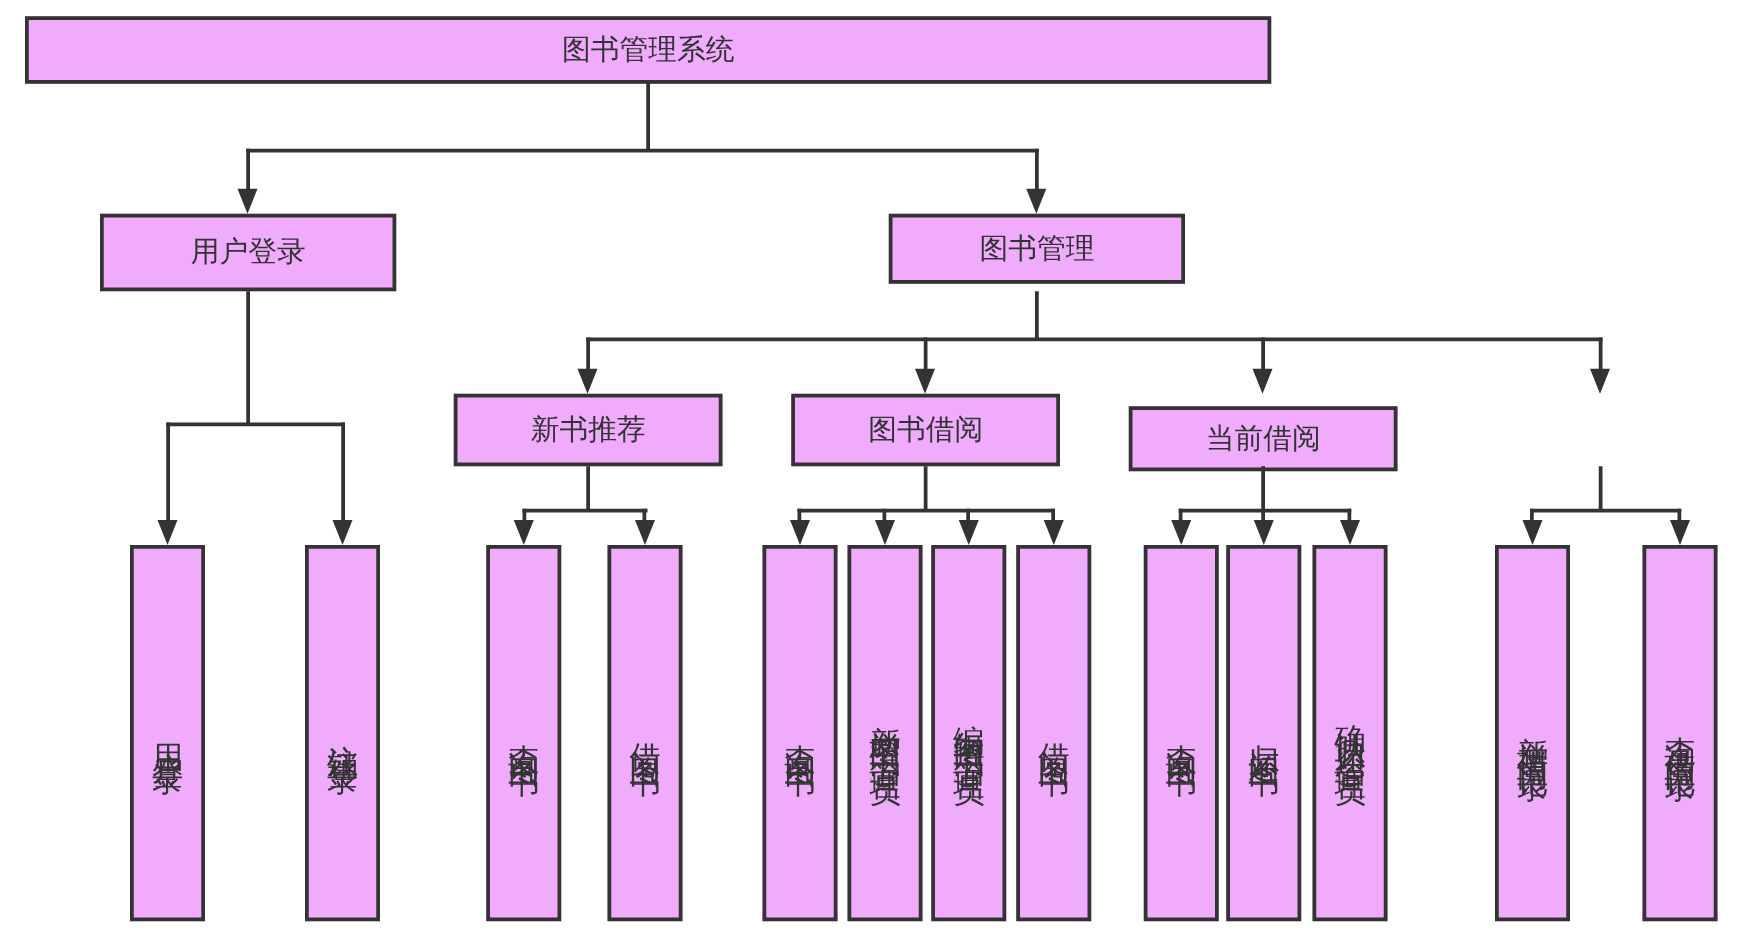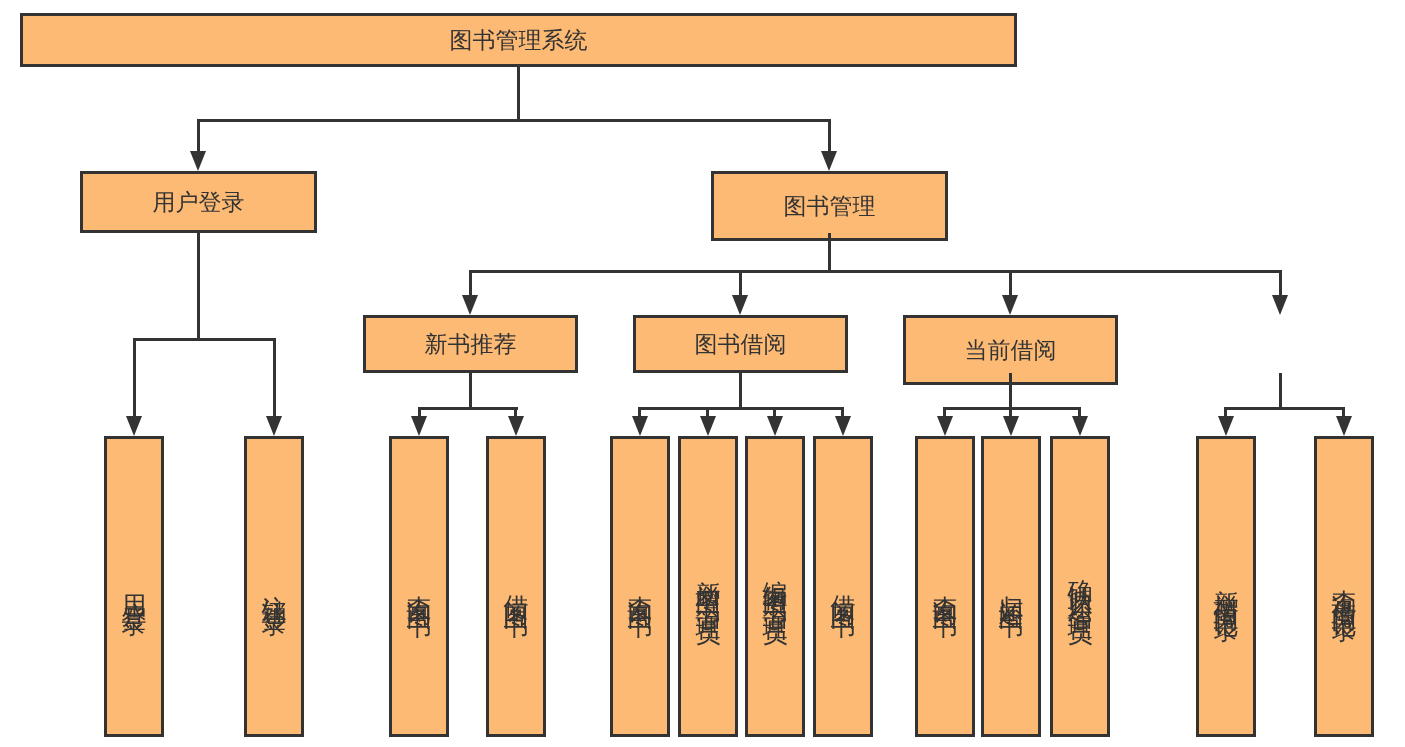--- a/index.html
+++ b/index.html
@@ -7,21 +7,21 @@
     position:relative;
     width:1405px;height:747px;
     background:var(--bg,#ffffff);
     font-family:"DejaVu Sans","Liberation Sans",sans-serif;
     overflow:hidden;
   }
   .box{
     position:absolute;
     box-sizing:border-box;
     border:3px solid var(--line,#333333);
-    background:#fdba74;
+    background:#f0abfc;
     display:flex;align-items:center;justify-content:center;
     color:var(--text,#333333);
   }
   .hlbl{font-size:23px;line-height:1;white-space:nowrap;}
   .leaf{top:436px;width:60px;height:301px;}
   .vlbl{
     writing-mode:vertical-rl;
     font-size:25px;letter-spacing:6px;line-height:1;
     white-space:nowrap;
   }
@@ -43,31 +43,31 @@
 
 <div class="canvas">
 
   <div class="box" style="left:20px;top:13px;width:997px;height:54px">
     <span class="hlbl">图书管理系统</span>
   </div>
 
   <div class="box" style="left:80px;top:171px;width:237px;height:62px">
     <span class="hlbl">用户登录</span>
   </div>
-  <div class="box" style="left:711px;top:171px;width:237px;height:70px">
+  <div class="box" style="left:711px;top:171px;width:237px;height:56px">
     <span class="hlbl">图书管理</span>
   </div>
 
   <div class="box" style="left:363px;top:315px;width:215px;height:58px">
     <span class="hlbl">新书推荐</span>
   </div>
   <div class="box" style="left:633px;top:315px;width:215px;height:58px">
     <span class="hlbl">图书借阅</span>
   </div>
-  <div class="box" style="left:903px;top:315px;width:215px;height:70px">
+  <div class="box" style="left:903px;top:325px;width:215px;height:52px">
     <span class="hlbl">当前借阅</span>
   </div>
 
   <div class="box leaf" style="left:104px">
     <span class="vlbl">用户登录</span>
   </div>
   <div class="box leaf" style="left:244px">
     <span class="vlbl">注销登录</span>
   </div>
 

